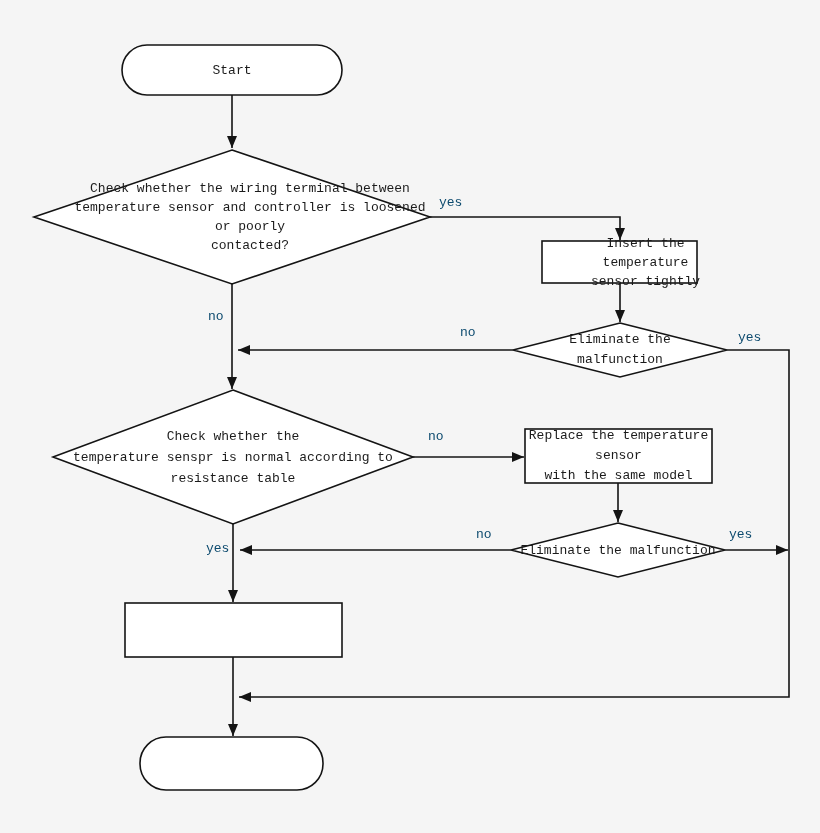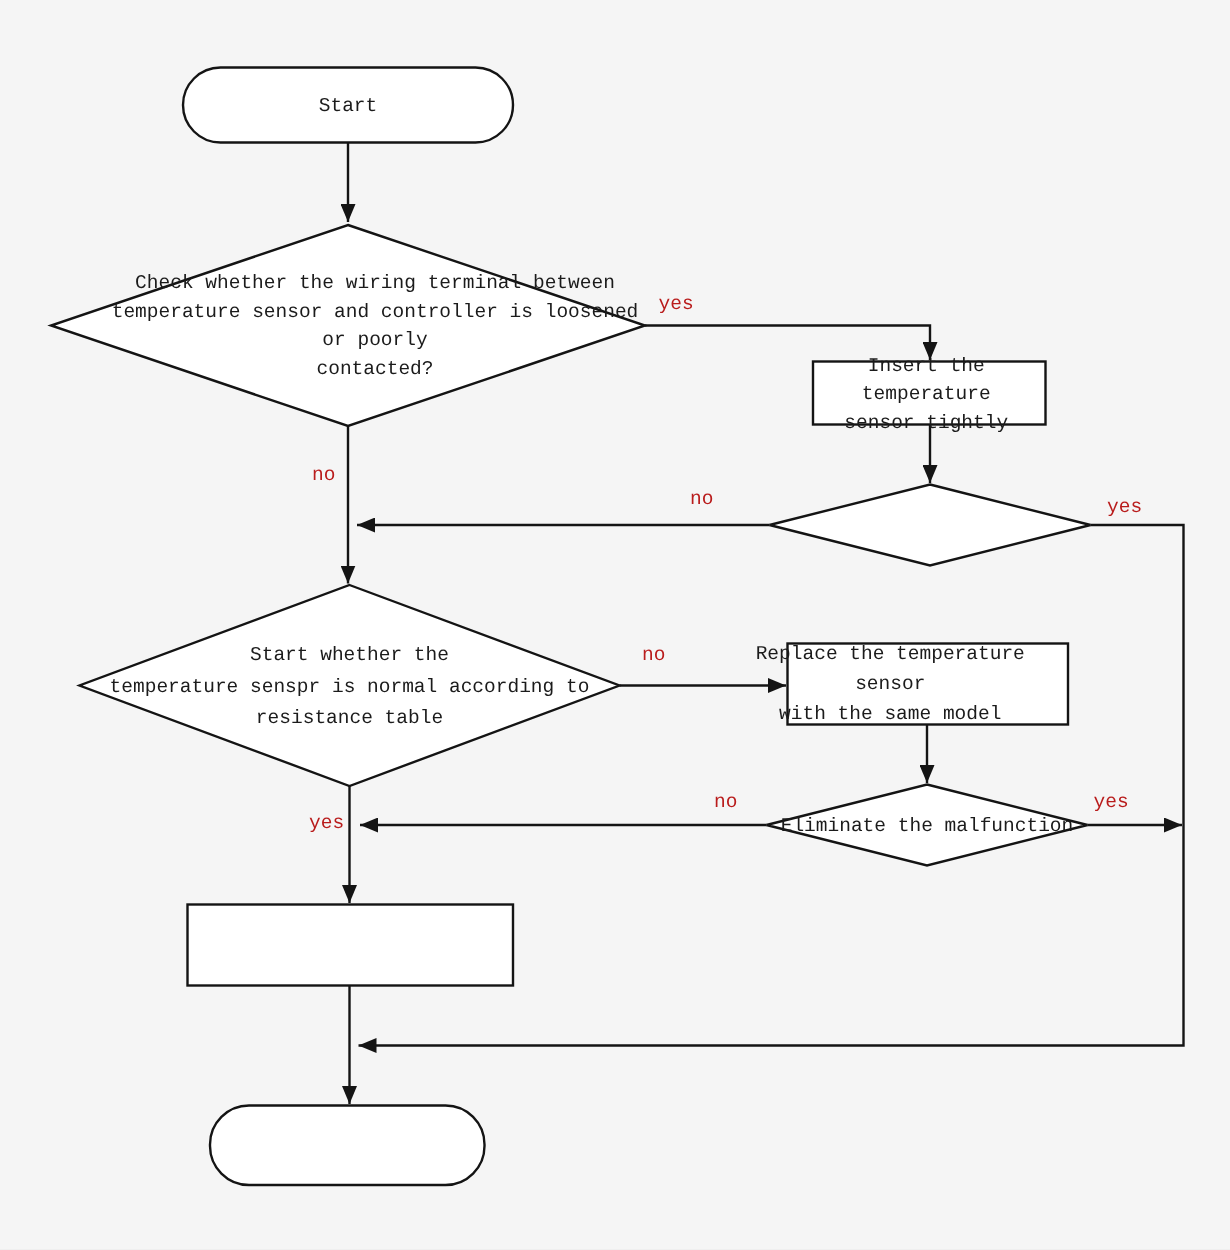--- a/index.html
+++ b/index.html
@@ -30,21 +30,21 @@
     white-space: pre-line;
     font-size: 13px;
     line-height: 19px;
     color: #1b1b1b;
     pointer-events: none;
   }
   .edge-label {
     position: absolute;
     font-size: 13px;
     line-height: 15px;
-    color: #b91c1c;
+    color: #0c4a6e;
     pointer-events: none;
   }
 </style>
 </head>
 <body>
 
 <div class="canvas">
 
   <svg width="820" height="833" viewBox="0 0 820 833">
     <defs>
@@ -80,29 +80,31 @@
       <rect x="140" y="737" width="183" height="53" rx="26" ry="26"></rect>
     </g>
   </svg>
 
   <div class="node-label" style="left:122px; top:45px; width:220px; height:50px;">Start</div>
 
   <div class="node-label" style="left:70px; top:179px; width:360px; height:76px;">Check whether the wiring terminal between
 temperature sensor and controller is loosened or poorly
 contacted?</div>
 
-  <div class="node-label" style="left:540px; top:241px; width:155px; height:42px;border-radius:16px;">Insert the temperature
+  <div class="node-label" style="left:568px; top:241px; width:155px; height:42px;border-radius:16px;">Insert the temperature
 sensor tightly</div>
 
+  <div class="node-label" style="left:513px; top:323px; width:214px; height:54px; line-height:20px;">Eliminate the
+malfunction</div>
 
-  <div class="node-label" style="left:53px; top:424px; width:360px; height:66px; line-height:21px;">Start whether the
+  <div class="node-label" style="left:53px; top:424px; width:360px; height:66px; line-height:21px;">Check whether the
 temperature senspr is normal according to
 resistance table</div>
 
-  <div class="node-label" style="left:500px; top:429px; width:187px; height:54px; line-height:20px;">Replace the temperature sensor
+  <div class="node-label" style="left:525px; top:429px; width:187px; height:54px; line-height:20px;">Replace the temperature sensor
 with the same model</div>
 
   <div class="node-label" style="left:511px; top:523px; width:214px; height:54px;">Eliminate the malfunction</div>
 
 
 
   <div class="edge-label" style="left:439px; top:195px;">yes</div>
 
   <div class="edge-label" style="left:208px; top:309px;">no</div>
 

